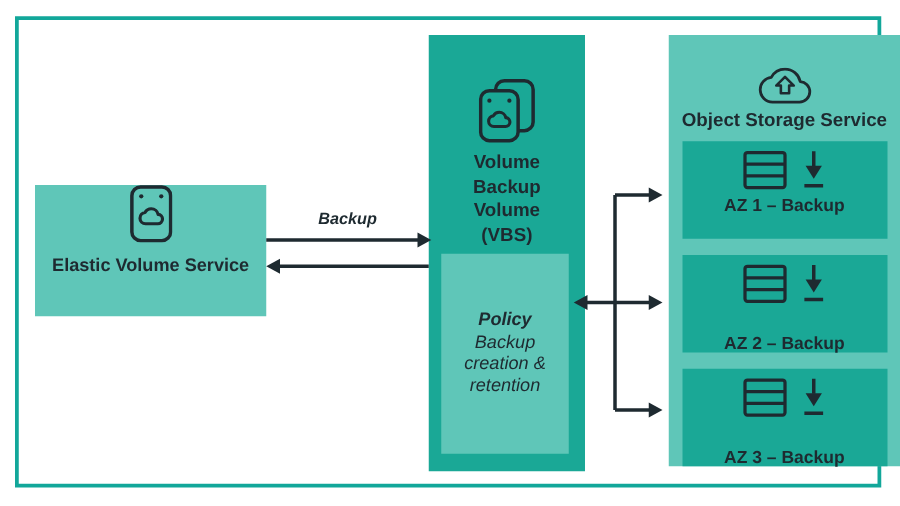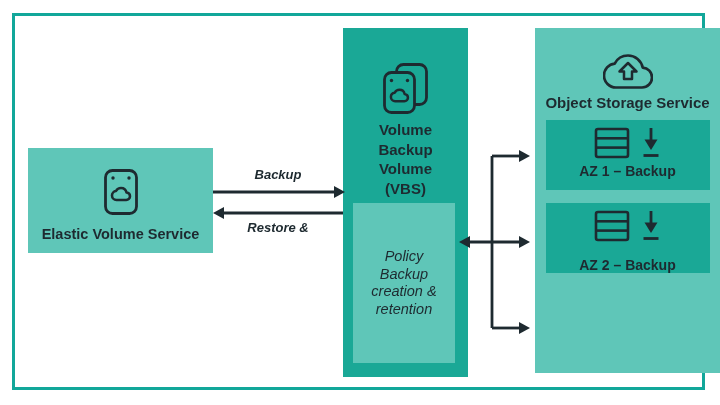--- a/index.html
+++ b/index.html
@@ -9,36 +9,36 @@
     background:var(--background,#ffffff);
     font-family:"Liberation Sans", sans-serif;
     color:var(--ink,#1e2a30);
     overflow:hidden;
   }
   .frame {
     position:absolute; left:12px; top:13px; width:693px; height:377px;
     border:3px solid var(--frame,#12a79a);
   }
   .box { position:absolute; display:flex; flex-direction:column; align-items:center; }
-  .evs { left:28px;  top:148px; width:185px; height:105px; background:var(--teal-light,#5fc6b8); padding-top:21px; }
+  .evs { left:28px;  top:148px; width:185px; height:105px; background:var(--teal-light,#5fc6b8); padding-top:0; }
   .vbs { left:343px; top:28px;  width:125px; height:349px; background:var(--teal-dark,#1aa896); padding-top:35px; }
   .obs { left:508px; top:28px;  width:185px; height:345px; background:var(--teal-light,#5fc6b8); padding-top:26px;margin-left:27px; }
   .node-title { font-weight:bold; text-align:center; }
   .evs .node-title { margin-top:11px; font-size:14.5px; line-height:17px; }
   .vbs .node-title { margin-top:5px;  font-size:15px;   line-height:19.5px; }
   .obs .node-title { margin-top:5px;  font-size:15px;   line-height:16.5px; }
   .policy {
     position:absolute; left:10px; top:175px; width:102px; height:160px;
     background:var(--teal-light,#5fc6b8);
     display:flex; flex-direction:column; align-items:center; justify-content:center;
     font-style:italic; font-size:14.5px; line-height:17.5px; text-align:center;
   }
-  .policy-title { font-weight:normal; }
+  .policy-title { font-weight:bold; }
   .az {
-    width:164px; height:70px; background:var(--teal-dark,#1aa896);
+    width:164px; height:93px; background:var(--teal-dark,#1aa896);
     display:flex; flex-direction:column; align-items:center; padding-top:6px;
   }
   .az-1 { margin-top:8px; }
   .az-2, .az-3 { margin-top:13px;justify-content:space-between; }
   .az-icons { display:flex; align-items:center; gap:10px; height:34px; }
   .az-label { margin-top:3px; font-size:14px; font-weight:bold; }
   .edge-label {
     position:absolute; font-style:italic; font-weight:bold; font-size:13px;
     text-align:center; line-height:16px;
   }
@@ -130,25 +130,39 @@
       </svg>
       <svg width="22" height="32" viewBox="0 0 22 32">
         <line class="glyph" x1="11" y1="1" x2="11" y2="13" stroke-width="2.8"></line>
         <polygon class="glyph-fill" points="11,23 4.5,12.5 17.5,12.5"></polygon>
         <line class="glyph" x1="3.5" y1="28.5" x2="18.5" y2="28.5" stroke-width="2.8"></line>
       </svg>
     </div>
     <div class="az-label">AZ 2 – Backup</div>
   </div>
 
+  <div class="az az-3">
+    <div class="az-icons">
+      <svg width="36" height="32" viewBox="0 0 36 32">
+        <rect class="glyph" x="2" y="2" width="32" height="28" rx="2" stroke-width="2.6"></rect>
+        <line class="glyph" x1="2" y1="11.3" x2="34" y2="11.3" stroke-width="2.6"></line>
+        <line class="glyph" x1="2" y1="20.6" x2="34" y2="20.6" stroke-width="2.6"></line>
+      </svg>
+      <svg width="22" height="32" viewBox="0 0 22 32">
+        <line class="glyph" x1="11" y1="1" x2="11" y2="13" stroke-width="2.8"></line>
+        <polygon class="glyph-fill" points="11,23 4.5,12.5 17.5,12.5"></polygon>
+        <line class="glyph" x1="3.5" y1="28.5" x2="18.5" y2="28.5" stroke-width="2.8"></line>
+      </svg>
+    </div>
+    <div class="az-label">AZ 3 – Backup</div>
+  </div>
 </div>
 
 <div class="edge-label" id="backup-label">Backup</div>
 <div class="edge-label" id="restore-label">
-  <div>Restore &amp;</div>
 </div>
 
 <svg class="edges-overlay" width="720" height="405" viewBox="0 0 720 405">
 
   <g>
     <line class="edge" x1="213" y1="192" x2="335" y2="192"></line>
     <polygon class="edge-head" points="345,192 334,186 334,198"></polygon>
   </g>
 
   <g>

